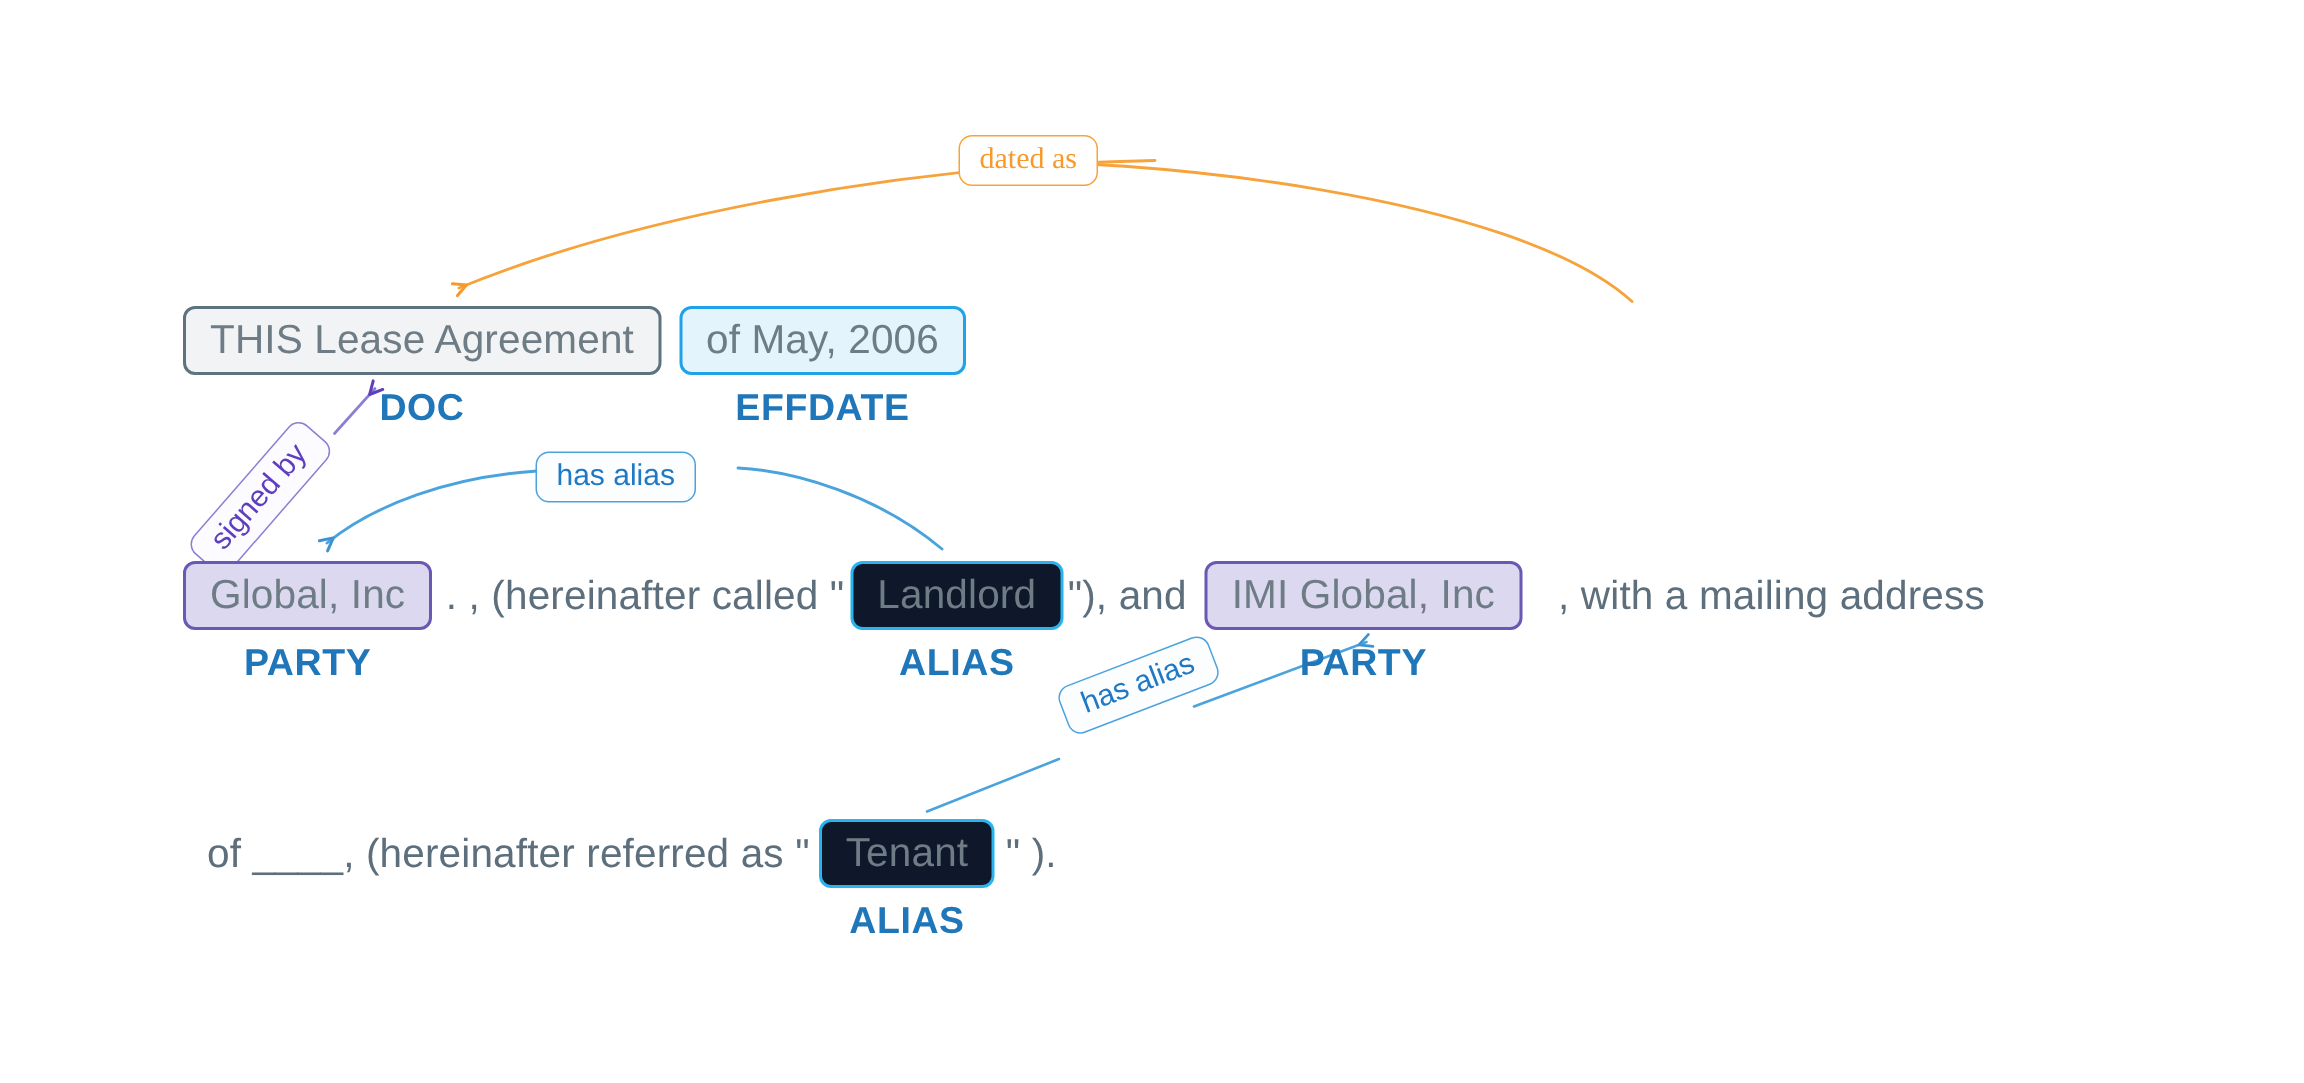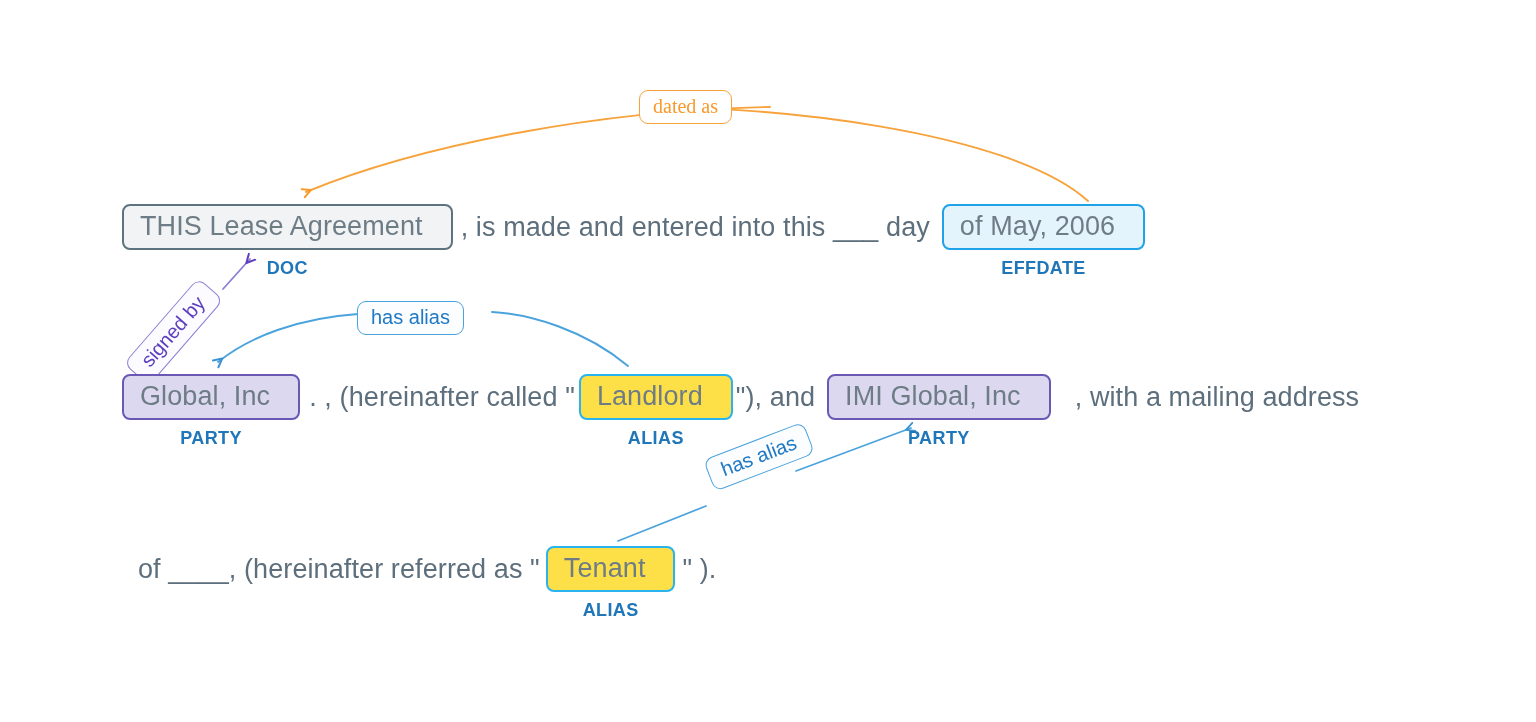--- a/index.html
+++ b/index.html
@@ -44,49 +44,49 @@
   
   .ent-wrap {
     position: relative;
     display: inline-flex;
     flex-direction: column;
     align-items: center;
   }
   .ent {
     display: inline-block;
     border-radius: 8px;
-    padding: 6px 28px 8px 16px;
+    padding: 6px 16px 8px 16px;
     font-size: 27px;
     line-height: 1.05;
     color: #6e7c86;
     box-sizing: border-box;
   }
   .ent-doc {
     background: #f2f3f4;
     border: 2px solid #5d7380;
   }
   .ent-date {
     background: #e4f4fd;
     border: 2px solid #1fa2e8;
     text-align: center;
   }
   .ent-party {
     background: #dcd8ef;
     border: 2px solid #6a58b4;
     text-align: center;
   }
   .ent-alias {
-    background: #fde047;
+    background: #0f172a;
     border: 2px solid #29b3ef;
   }
   .ent-label {
     position: absolute;
     top: 100%;
     margin-top: 8px;
-    font-size: 18px;
+    font-size: 25px;
     font-weight: bold;
     color: #1f76b8;
     letter-spacing: 0.4px;
     white-space: nowrap;
   }
 
   
   .rel {
     position: absolute;
     display: inline-block;
@@ -155,21 +155,20 @@
 
   <div class="rel rel-purple" style="left:149px; top:352px; transform:rotate(-49deg); transform-origin:left bottom;">signed by</div>
 
   <div class="line" style="left:122px; top:204px;">
 
     <span class="ent-wrap">
       <span class="ent ent-doc">THIS Lease Agreement</span>
       <span class="ent-label">DOC</span>
     </span>
 
-    <span class="txt" style="margin:0 0 0 8px;">, is made and entered into this ___ day</span>
 
     <span class="ent-wrap" style="margin-left:12px;">
       <span class="ent ent-date">of May, 2006</span>
       <span class="ent-label">EFFDATE</span>
     </span>
 
   </div>
 
   <div class="line" style="left:122px; top:374px;">
 

